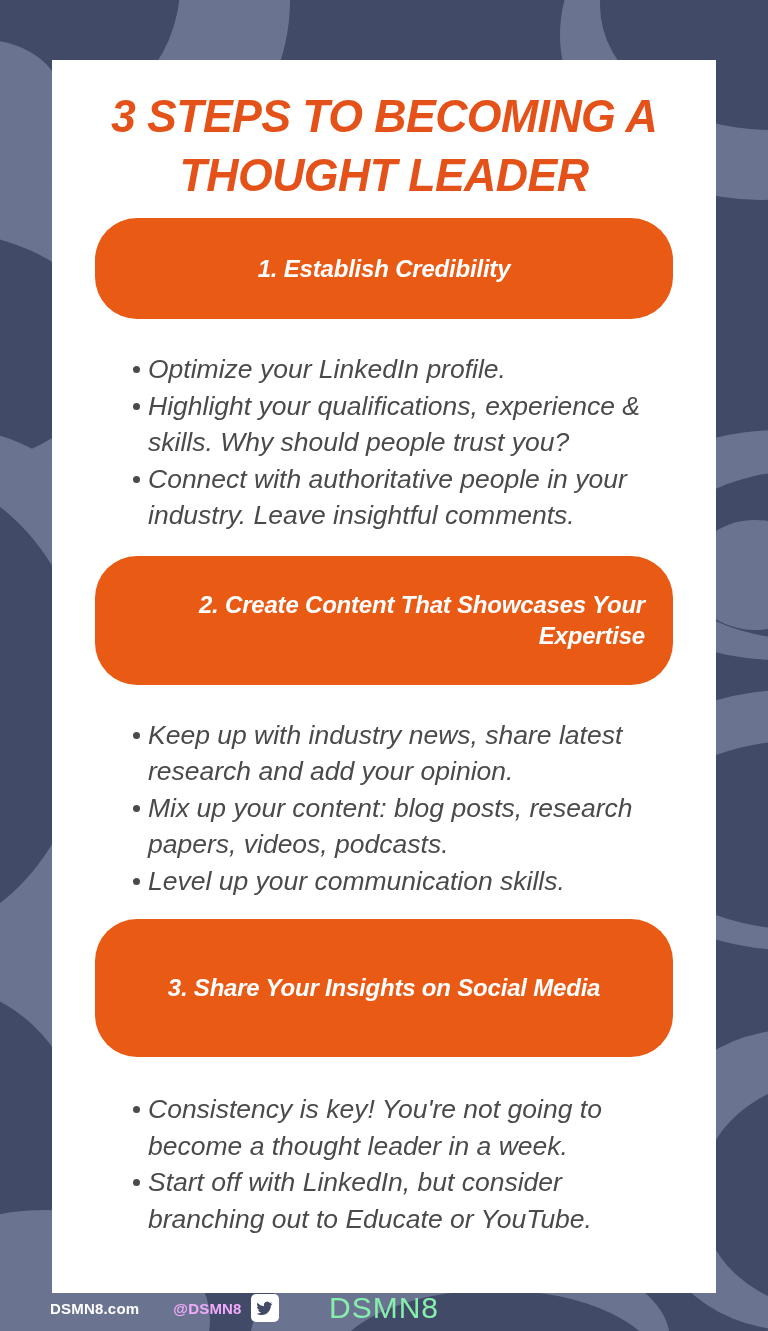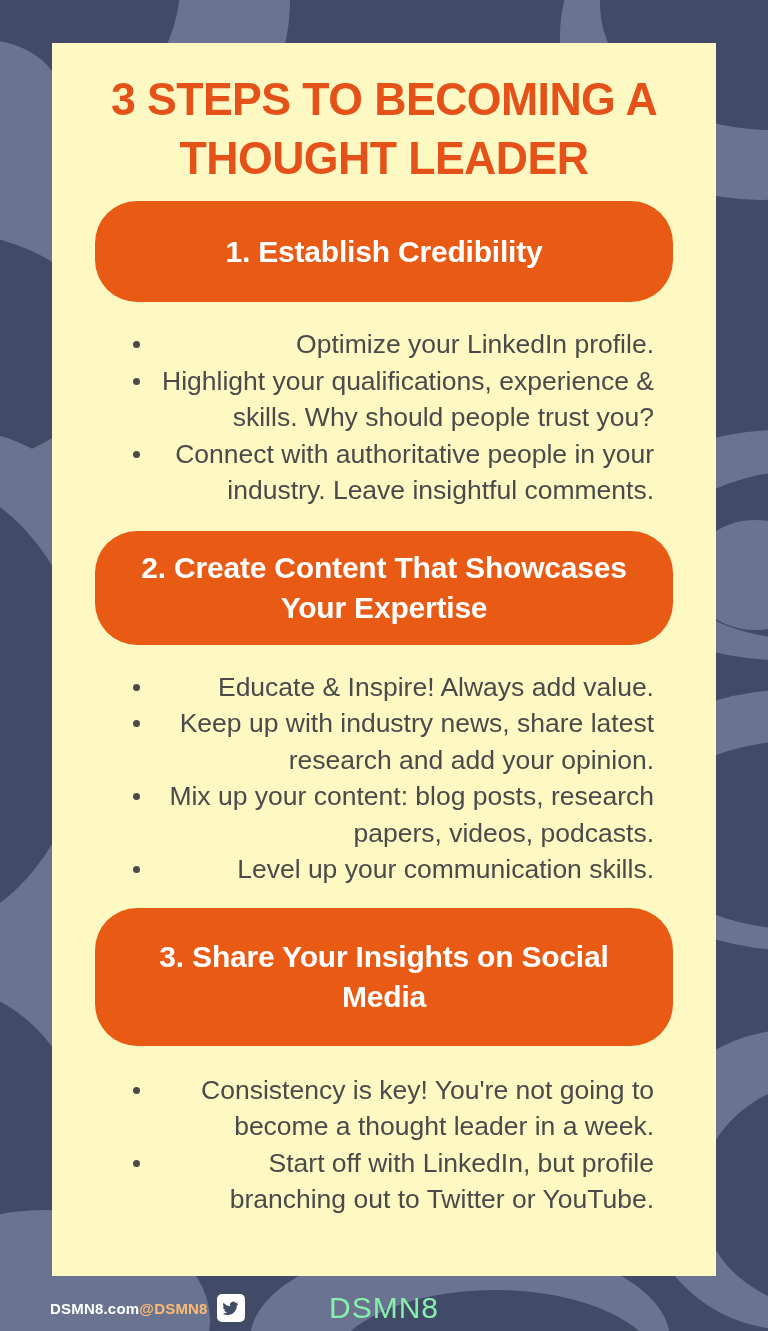--- a/index.html
+++ b/index.html
@@ -30,24 +30,25 @@
   .blob-dark {
     position: absolute;
     background: #414a66;
     border-radius: 50%;
   }
 
   
   .card {
     position: absolute;
     left: 52px;
-    top: 43px;
+    top: 60px;
     width: 664px;
     height: 1233px;
-    background: #fef9c3;
+    background: #ffffff;
+    font-style: italic;
   }
 
   .title {
     margin: 0;
     padding: 26px 24px 0 24px;
     text-align: center;
     color: #e4521a;
     font-family: "Liberation Sans", sans-serif;
     font-weight: bold;
     font-size: 47px;
@@ -60,39 +61,39 @@
   .steps {
     padding: 0;
     margin: 0;
   }
 
   .step {
     margin: 0;
   }
 
   .pill {
-    margin: 8px auto;
+    margin: 16px auto;
     width: 578px;
     background: #e95a14;
     border-radius: 42px;
     color: #ffffff;
     text-align: center;
     font-family: "Liberation Sans", sans-serif;
     font-weight: bold;
-    font-size: 30px;
+    font-size: 24px;
     line-height: 1.33;
     letter-spacing: -0.2px;
     display: flex;
     align-items: center;
     justify-content: center;
     box-sizing: border-box;
     padding: 10px 28px;
   }
   .pill-1 { height: 101px; margin-top: 14px; }
-  .pill-2 { height: 114px; margin-top: 22px; }
+  .pill-2 { height: 129px; margin-top: 22px; text-align: right; }
   .pill-3 { height: 138px; margin-top: 20px; }
 
   .bullets {
     list-style: none;
     margin: 0;
     padding: 0;
   }
   .bullets.b1 { padding-top: 16px; }
   .bullets.b2 { padding-top: 16px; }
   .bullets.b3 { padding-top: 18px; }
@@ -100,21 +101,20 @@
   .bullet {
     position: relative;
     color: #4a4a4a;
     font-family: "Liberation Sans", sans-serif;
     font-weight: normal;
     font-size: 26.5px;
     line-height: 36.5px;
     padding-left: 96px;
     padding-right: 62px;
     margin-bottom: 0;
-    text-align: right;
   }
   .bullet .dot {
     position: absolute;
     left: 81px;
     top: 15px;
     width: 7px;
     height: 7px;
     border-radius: 50%;
     background: #4a4a4a;
   }
@@ -154,25 +154,26 @@
   }
   .footer-right {
     display: flex;
     align-items: center;
     gap: 9px;
     position: relative;
     z-index: 2;
     padding-right: 4px;
   }
   .footer-handle {
-    color: #fdba74;
+    color: #f0abfc;
     font-family: "Liberation Sans", sans-serif;
     font-weight: bold;
     font-size: 15px;
     letter-spacing: 0.2px;
+    margin-left: 34px;
   }
   .twitter-badge {
     width: 28px;
     height: 28px;
     background: #ffffff;
     border-radius: 5px;
     display: flex;
     align-items: center;
     justify-content: center;
   }
@@ -237,24 +238,20 @@
             <span>Connect with authoritative people in your industry. Leave insightful comments.</span>
           </li>
         </ul>
       </div>
 
       <div class="step">
         <div class="pill pill-2">2. Create Content That Showcases Your Expertise</div>
         <ul class="bullets b2">
           <li class="bullet">
             <span class="dot"></span>
-            <span>Educate &amp; Inspire! Always add value.</span>
-          </li>
-          <li class="bullet">
-            <span class="dot"></span>
             <span>Keep up with industry news, share latest research and add your opinion.</span>
           </li>
           <li class="bullet">
             <span class="dot"></span>
             <span>Mix up your content: blog posts, research papers, videos, podcasts.</span>
           </li>
           <li class="bullet">
             <span class="dot"></span>
             <span>Level up your communication skills.</span>
           </li>
@@ -263,21 +260,21 @@
 
       <div class="step">
         <div class="pill pill-3">3. Share Your Insights on Social Media</div>
         <ul class="bullets b3">
           <li class="bullet">
             <span class="dot"></span>
             <span>Consistency is key! You're not going to become a thought leader in a week.</span>
           </li>
           <li class="bullet">
             <span class="dot"></span>
-            <span>Start off with LinkedIn, but profile branching out to Twitter or YouTube.</span>
+            <span>Start off with LinkedIn, but consider branching out to Educate or YouTube.</span>
           </li>
         </ul>
       </div>
 
     </div>
   </div>
 
   <div class="footer">
     <div class="footer-left">DSMN8.com</div>
     <div class="footer-center">DSMN8</div>

